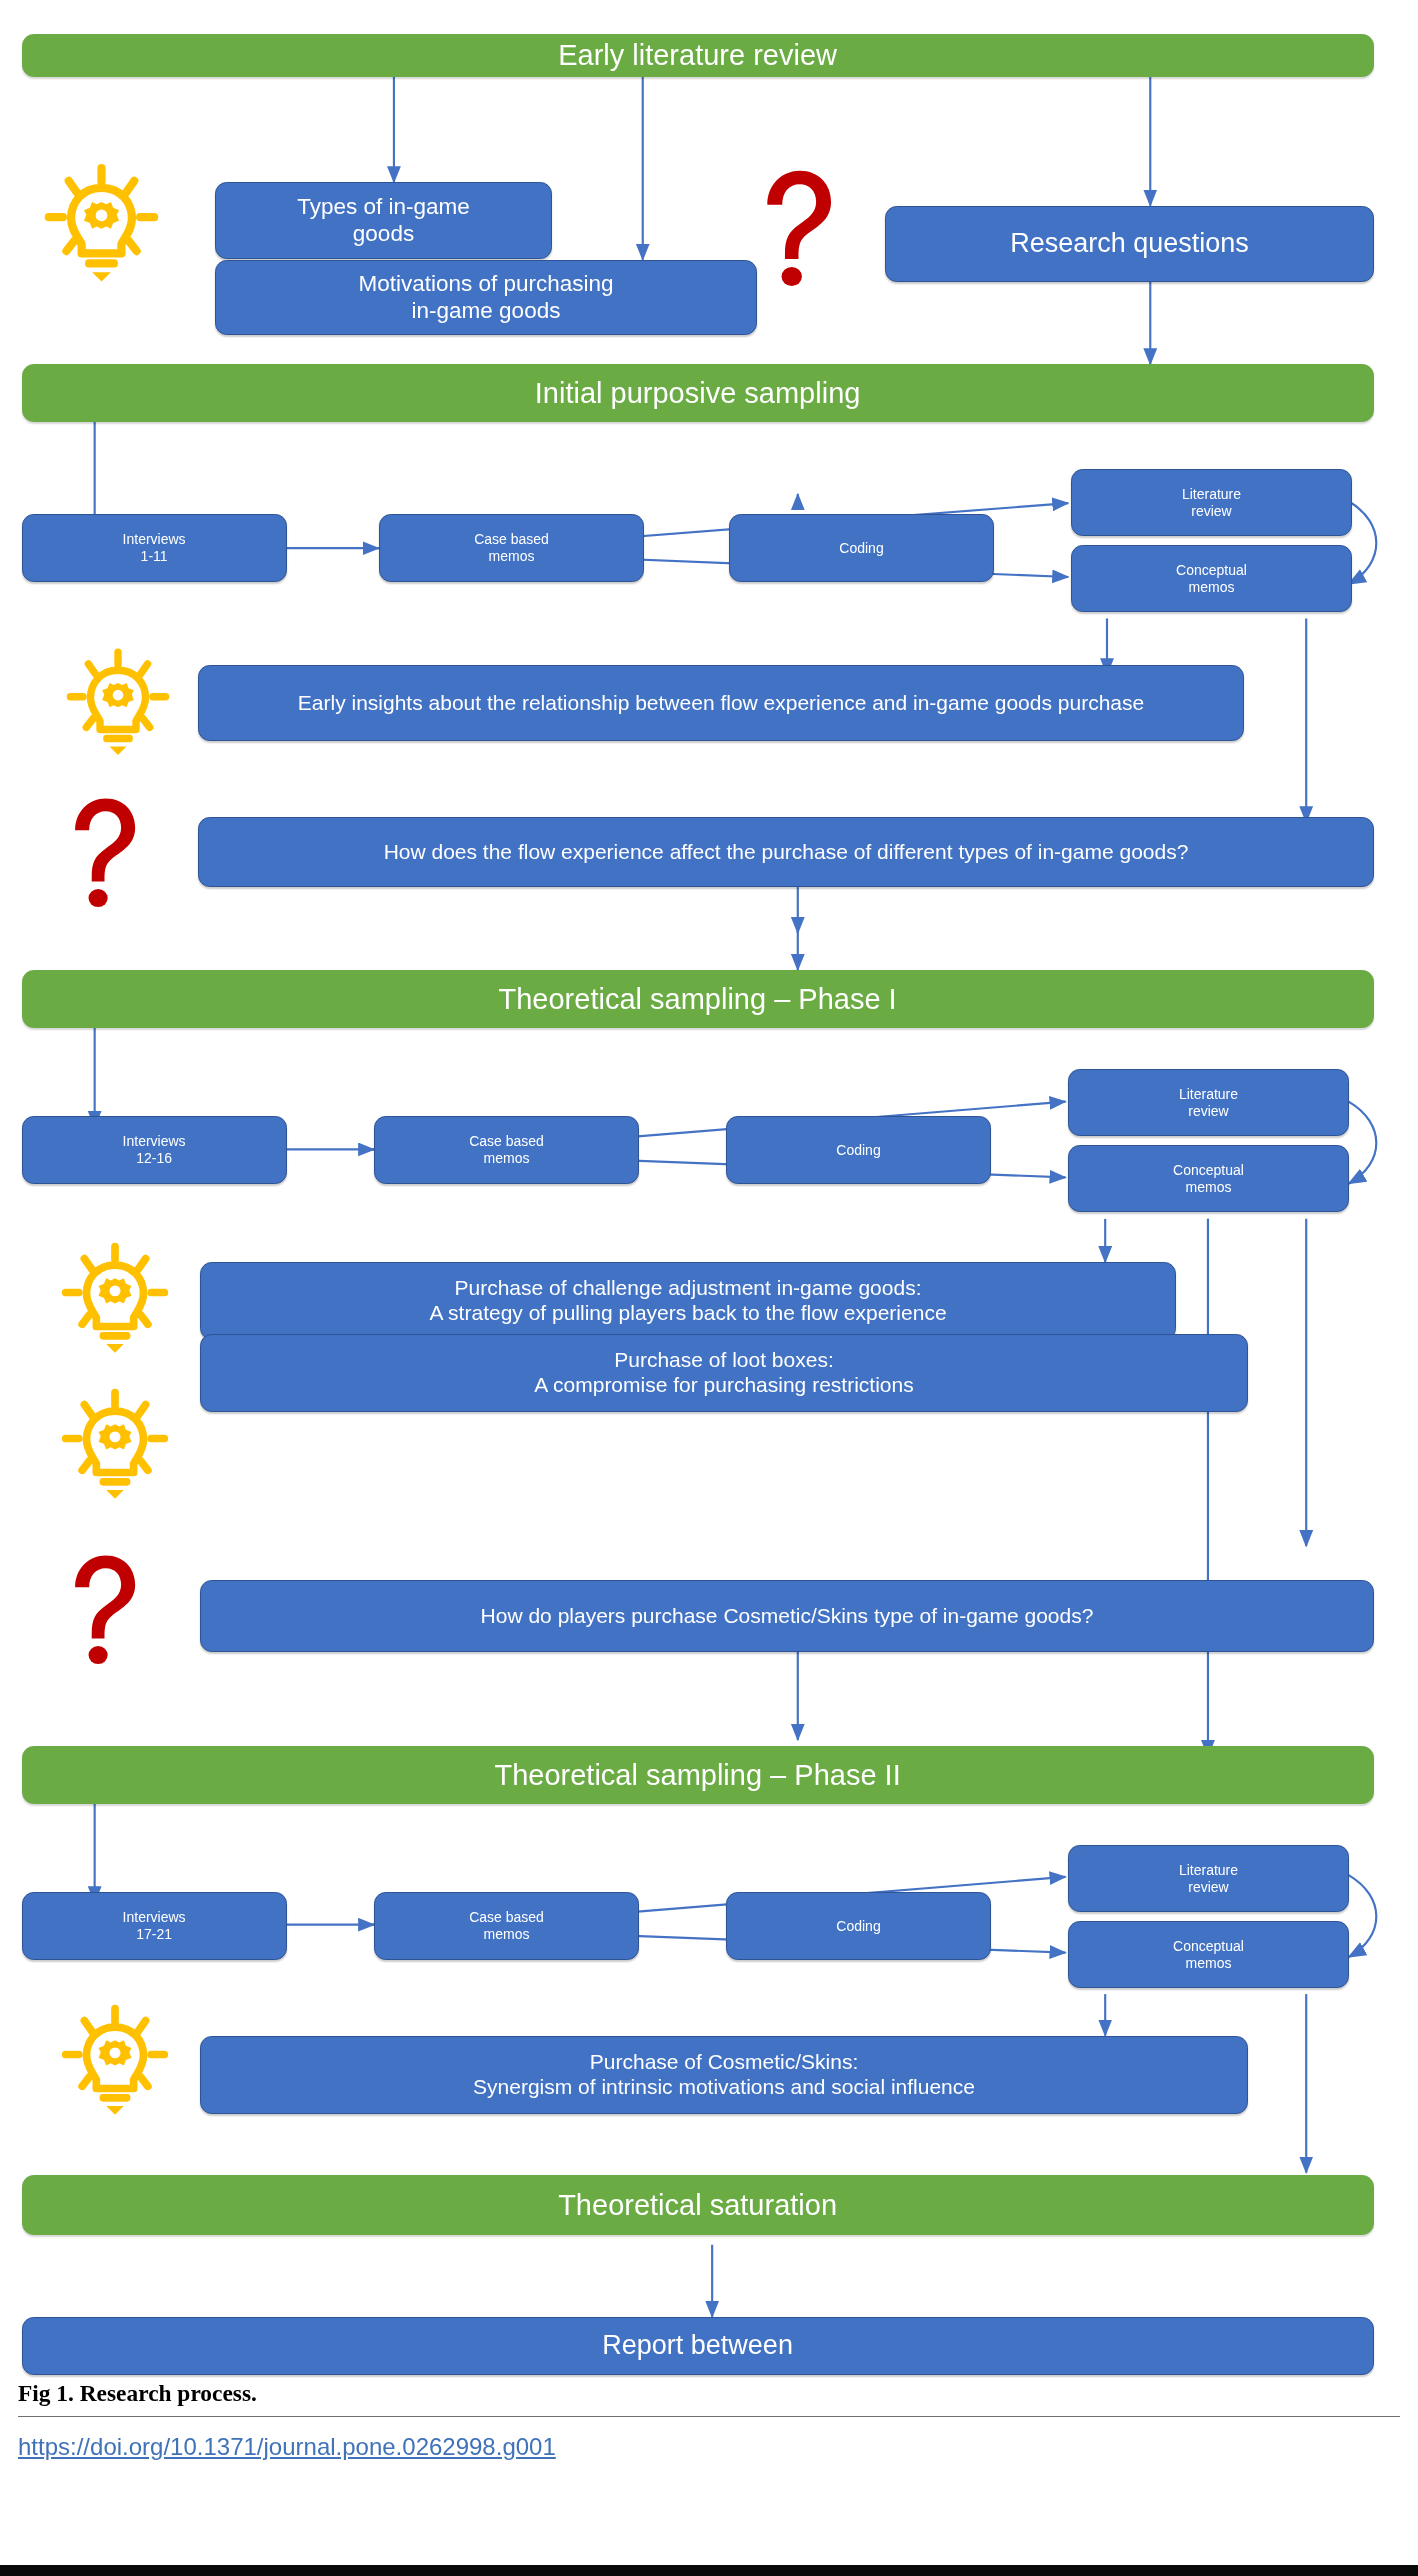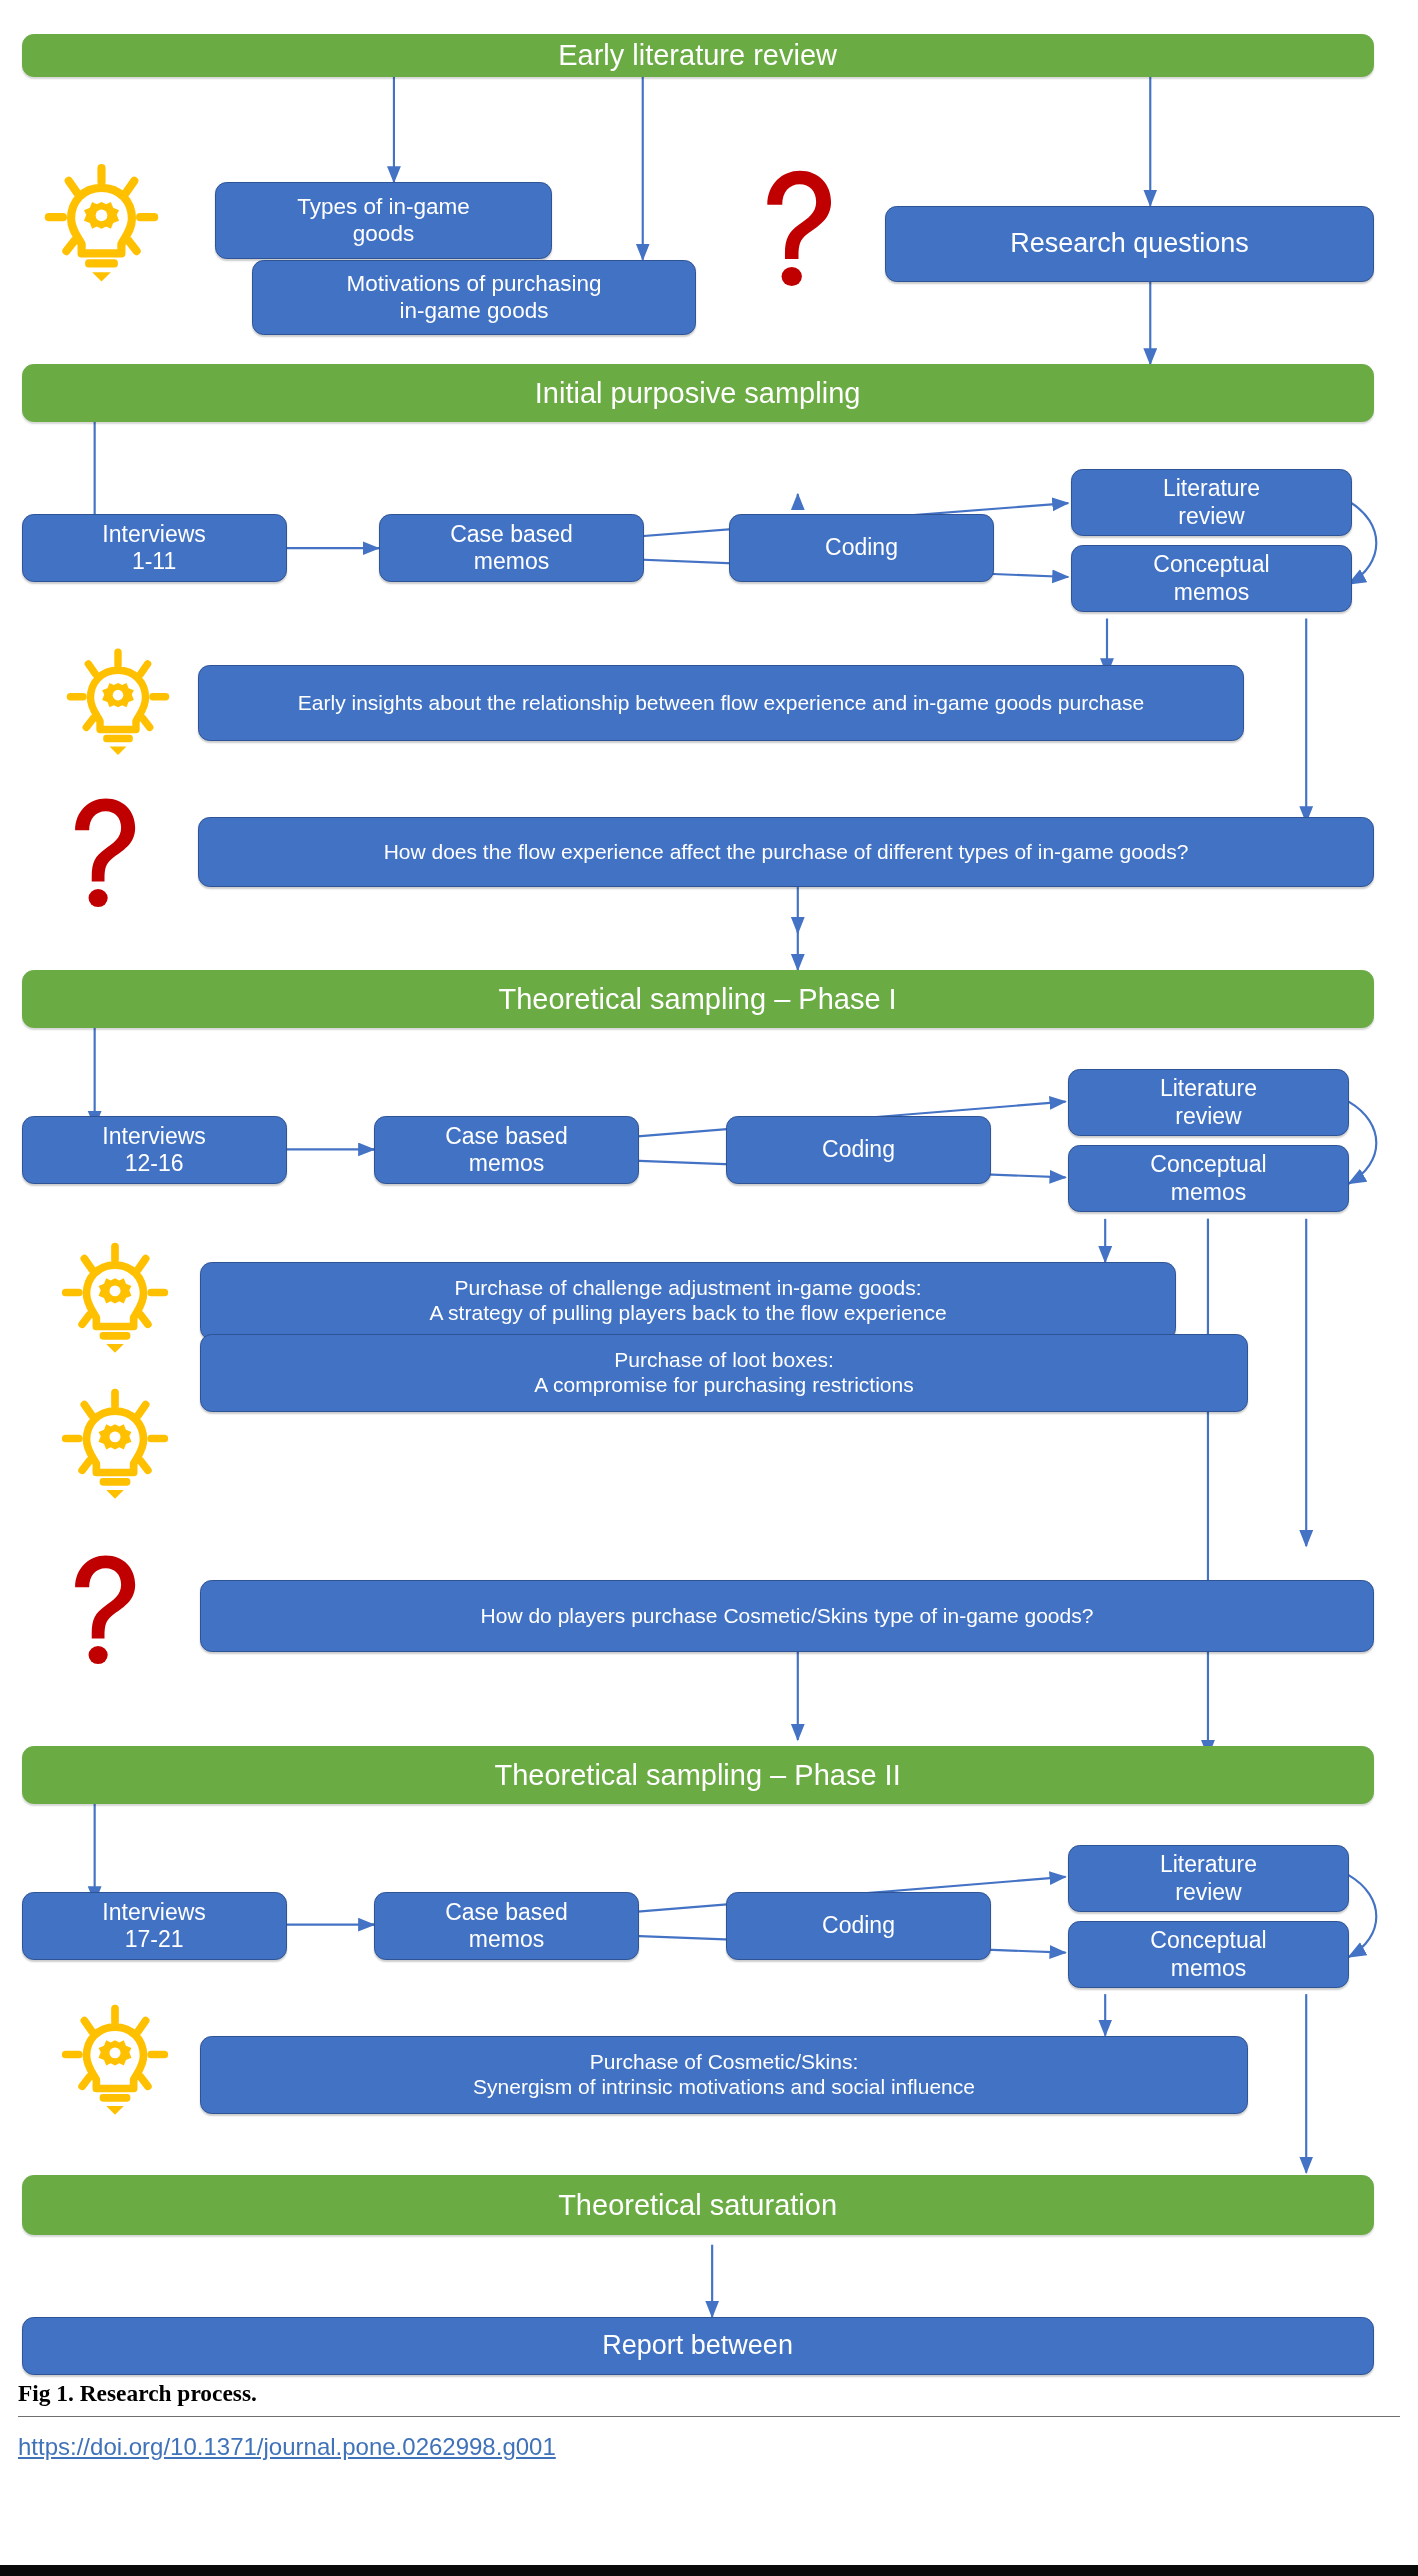--- a/index.html
+++ b/index.html
@@ -54,21 +54,21 @@
     font-size: 29px;
     font-weight: 400;
   }
   .blue {
     background: #4272C4;
     border: 0.9px solid #2E5496;
     box-shadow: 0 1.8px 1.8px rgba(0,0,0,0.20);
     font-size: 22.5px;
     font-weight: 400;
   }
-  .blue.small { font-size: 23px; }
+  .blue.small { font-size: 14px; }
   .blue.big { font-size: 27px; }
   .blue.wide { font-size: 21px; }
   .icon-bulb, .icon-q {
     position: absolute;
   }
   .caption-block {
     position: absolute;
     left: 18px;
     top: 2380px;
     width: 1382px;
@@ -199,21 +199,21 @@
         <g fill="#FFC000">
           <path d="M50,34 L54,36 L58,34 L60,39 L65,41 L63,45 L65,50 L60,52 L58,57 L54,55 L50,57 L46,55 L42,57 L40,52 L35,50 L37,45 L35,41 L40,39 L42,34 L46,36 Z"></path>
         </g>
         <circle cx="50" cy="45.5" r="5" fill="#ffffff"></circle>
       </svg>
     </div>
 
     <div class="node blue" style="left:215px; top:182px; width:337px; height:77px;">Types of in-game
 goods</div>
 
-    <div class="node blue" style="left:215px; top:260px; width:444px; height:75px;margin-left:37px;">Motivations of purchasing
+    <div class="node blue" style="left:215px; top:260px; width:542px; height:75px;">Motivations of purchasing
 in-game goods</div>
 
     <div class="icon-q" style="left:757px; top:164px; width:83px; height:122px;">
       <svg viewBox="0 0 60 90" width="83" height="122">
         <path d="M7,30 C7,15 18,5 31,5 C45,5 54,15 54,28 C54,41 44,46 36,52 C31,56 30,60 30,68 L30,70 L20,70 L20,66 C20,55 23,50 30,45 C37,40 43,36 43,28 C43,20 38,15 31,15 C23,15 18,21 18,30 Z" fill="#C00000"></path>
         <ellipse cx="25" cy="83" rx="7.5" ry="7" fill="#C00000"></ellipse>
       </svg>
     </div>
 
     <div class="node blue big" style="left:885px; top:206px; width:489px; height:76px;">Research questions</div>

